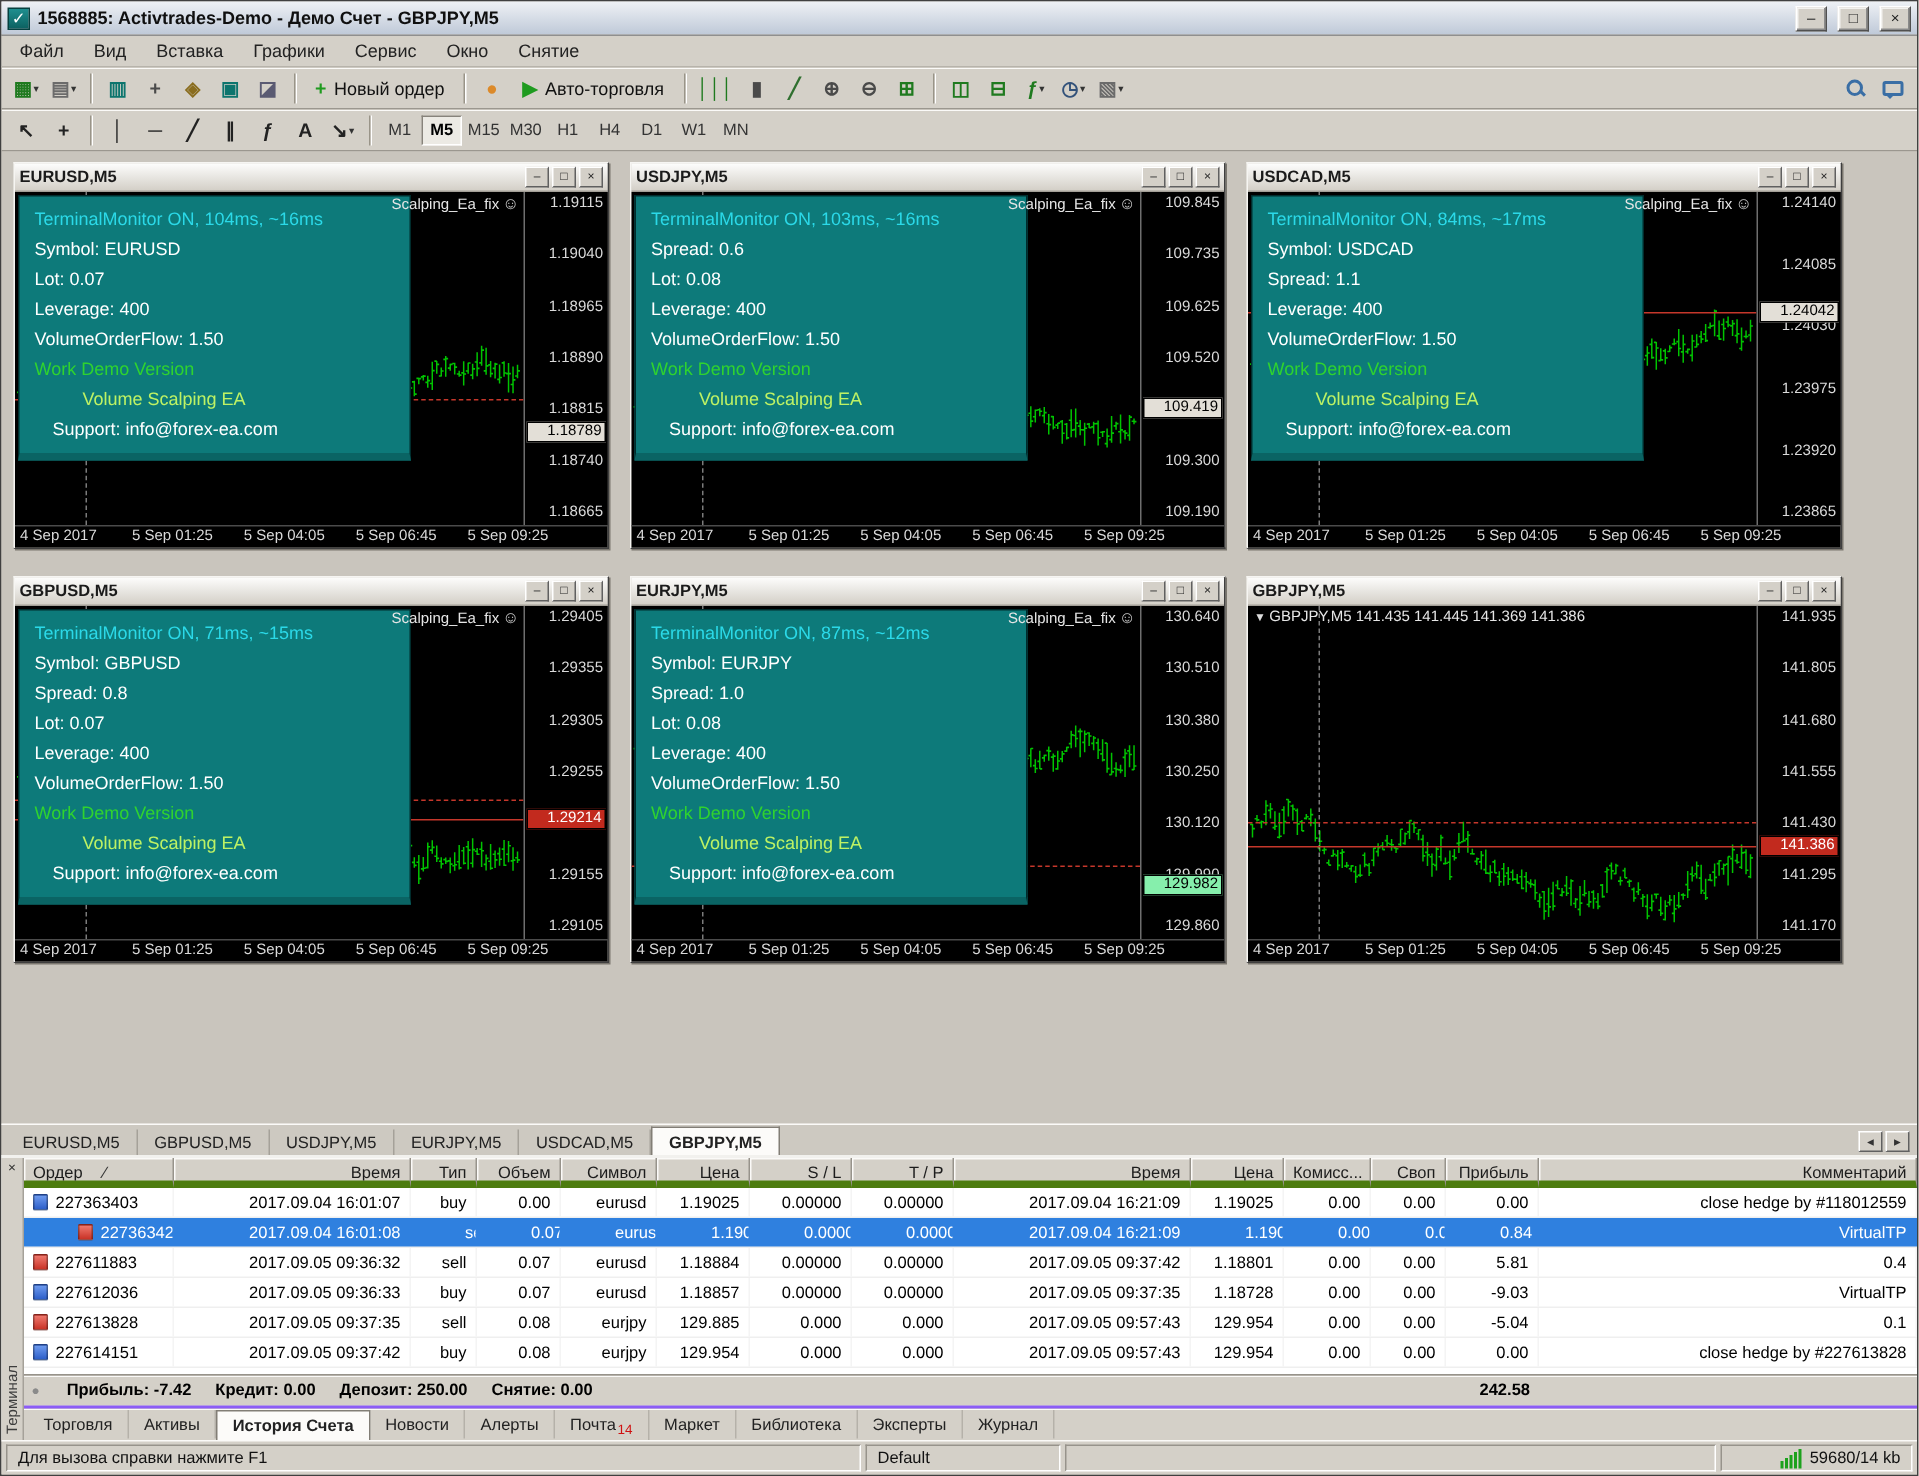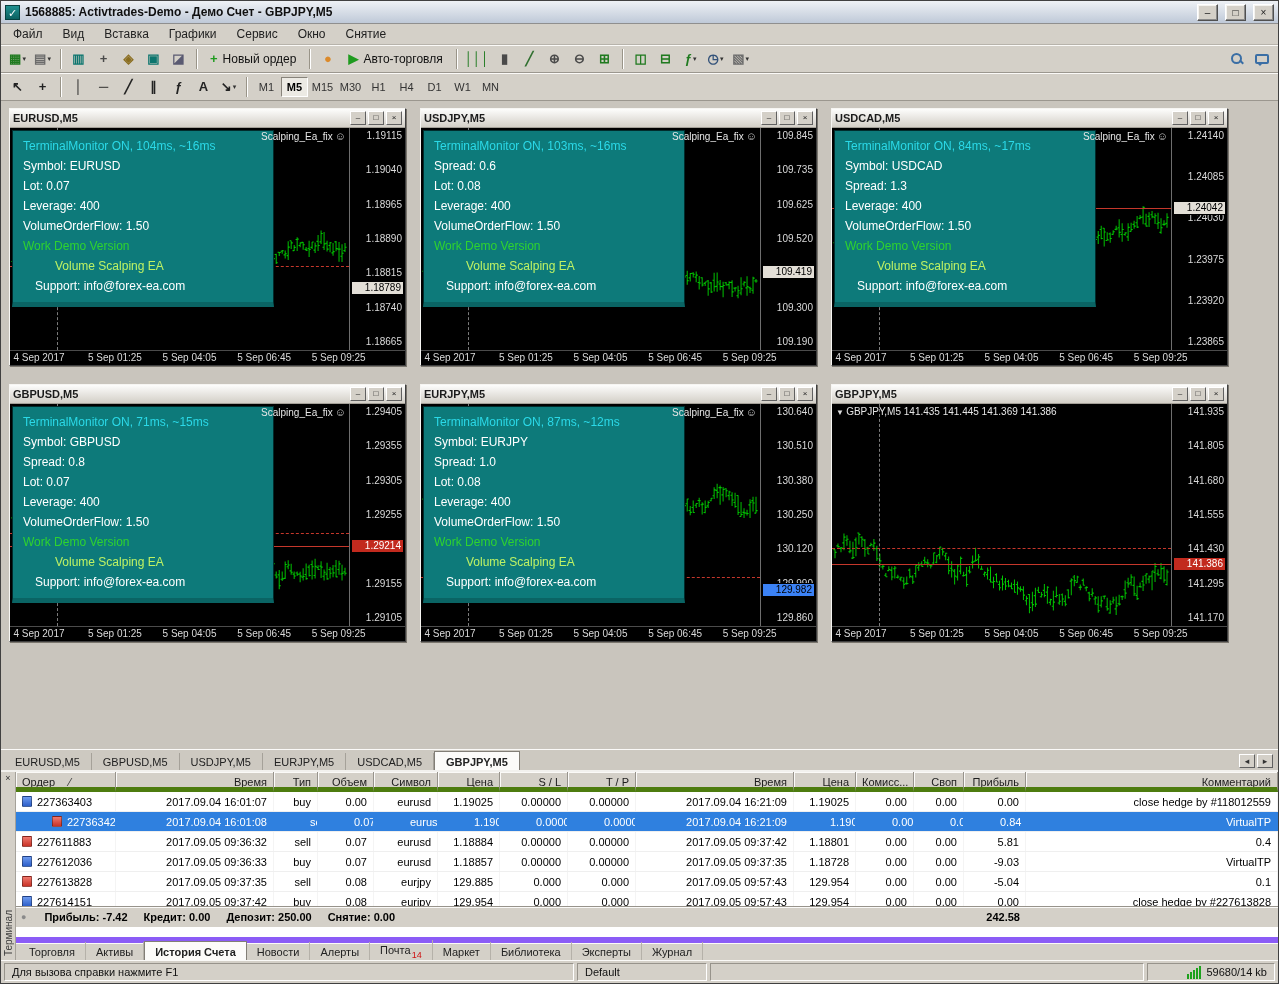--- a/index.html
+++ b/index.html
@@ -87,21 +87,21 @@
 .td.c0{text-align:left;display:flex;align-items:center;gap:5px;padding-top:0;}
 .tr.selected{background:#2f80df;}
 .tr.selected .td{color:#fff;border-right-color:transparent;padding-left:36px;}
 .ordicon{width:10px;height:11px;border-radius:1px;flex:0 0 auto;border:1px solid rgba(0,0,0,.35);}
 .ordicon.buy{background:linear-gradient(#6e9bef,#2d5fc9);}
 .ordicon.sell{background:linear-gradient(#f0796e,#c93327);}
 .t-summary{height:21px;background:#d4d0c8;border-top:1px solid #97938b;box-shadow:inset 0 1px 0 #fbfaf8;font-weight:bold;}
 .ts-left{grid-column:1/10;display:flex;align-items:center;gap:16px;padding-left:5px;font-size:11px;color:#000;white-space:nowrap;}
 .ball{font-size:9px;color:#8a8a8a;margin-right:2px;}
 .ts-balance{grid-column:13;font-size:11px;text-align:right;padding:4px 6px 0;color:#000;}
-.t-tabs{height:23px;background:#d4d0c8;display:flex;align-items:center;padding:1px 3px;border-top:6px solid #8b5cf6;box-shadow:inset 0 1px 0 #fbfaf8;margin-top:10px;}
+.t-tabs{height:23px;background:#d4d0c8;display:flex;align-items:flex-start;padding:1px 3px;border-top:2px solid #8b5cf6;box-shadow:inset 0 1px 0 #fbfaf8;}
 .ttab{font-size:11px;padding:4px 10px 3px;color:#222;border-right:1px solid #b5b1a9;white-space:nowrap;}
 .ttab.active{background:#fcfbf9;font-weight:bold;border:1px solid #827e76;}
 .badge{color:#cf1010;font-size:9px;vertical-align:sub;margin-left:1px;}
 
 
 .statusbar{height:23px;background:#d4d0c8;display:flex;align-items:center;gap:3px;padding:2px 3px;border-top:1px solid #fbfaf8;}
 .sb-cell{height:18px;border:1px solid;border-color:#97938b #fff #fff #97938b;padding:2px 7px;display:flex;align-items:center;gap:5px;font-size:11px;color:#111;white-space:nowrap;overflow:hidden;}
 .sb-help{flex:0 0 570px;text-align:center;}
 .sb-profile{flex:0 0 130px;}
 .sb-fill{flex:1;}
@@ -367,21 +367,21 @@
         <div class="cw-body">
           <div class="cw-plot">
             <svg viewBox="0 0 340 200" preserveAspectRatio="none" class="candles">
               <path d="M3 101.9L3 108.3M1.4 103.4l1.6 0M3 102.6l1.6 0M6 97.3L6 110.5M4.4 108.4l1.6 0M6 110.4l1.6 0M9 98.1L9 113.4M7.4 103.4l1.6 0M9 98.4l1.6 0M12 104.2L12 116.3M10.4 106.5l1.6 0M12 114.9l1.6 0M15 101.7L15 109.8M13.4 103.6l1.6 0M15 105.5l1.6 0M18 100.6L18 117.1M16.4 115.9l1.6 0M18 113.6l1.6 0M21 98.3L21 110.3M19.4 100.4l1.6 0M21 109.2l1.6 0M24 103.6L24 113.4M22.4 108.6l1.6 0M24 111.3l1.6 0M27 108.5L27 113.1M25.4 109.6l1.6 0M27 112.7l1.6 0M30 106.6L30 123.4M28.4 117.9l1.6 0M30 111.6l1.6 0M33 104.7L33 117.1M31.4 108.6l1.6 0M33 116.0l1.6 0M36 98.2L36 114.4M34.4 100.3l1.6 0M36 99.0l1.6 0M39 100.8L39 110.3M37.4 109.1l1.6 0M39 109.5l1.6 0M42 97.5L42 111.0M40.4 99.6l1.6 0M42 102.0l1.6 0M45 97.0L45 103.6M43.4 102.9l1.6 0M45 101.6l1.6 0M48 99.7L48 103.4M46.4 100.3l1.6 0M48 101.1l1.6 0M51 96.3L51 112.4M49.4 106.1l1.6 0M51 96.7l1.6 0M54 100.6L54 105.1M52.4 101.1l1.6 0M54 104.7l1.6 0M57 92.8L57 103.9M55.4 94.5l1.6 0M57 103.8l1.6 0M60 93.1L60 103.8M58.4 93.5l1.6 0M60 93.4l1.6 0M63 90.9L63 107.1M61.4 95.3l1.6 0M63 102.4l1.6 0M66 90.8L66 108.4M64.4 96.7l1.6 0M66 108.3l1.6 0M69 93.4L69 105.5M67.4 104.0l1.6 0M69 95.1l1.6 0M72 98.8L72 109.4M70.4 99.4l1.6 0M72 104.6l1.6 0M75 96.3L75 113.6M73.4 105.0l1.6 0M75 113.5l1.6 0M78 96.4L78 106.0M76.4 97.8l1.6 0M78 97.4l1.6 0M81 94.8L81 107.8M79.4 105.9l1.6 0M81 107.4l1.6 0M84 101.4L84 105.3M82.4 104.0l1.6 0M84 102.9l1.6 0M87 97.8L87 113.2M85.4 99.6l1.6 0M87 99.5l1.6 0M90 104.1L90 107.3M88.4 106.7l1.6 0M90 104.3l1.6 0M93 104.1L93 111.1M91.4 106.4l1.6 0M93 106.5l1.6 0M96 106.6L96 113.3M94.4 107.0l1.6 0M96 110.9l1.6 0M99 105.5L99 118.8M97.4 113.6l1.6 0M99 108.6l1.6 0M102 105.1L102 120.5M100.4 105.1l1.6 0M102 114.8l1.6 0M105 102.6L105 113.1M103.4 106.8l1.6 0M105 112.0l1.6 0M108 102.8L108 110.2M106.4 106.2l1.6 0M108 108.2l1.6 0M111 100.3L111 108.3M109.4 104.8l1.6 0M111 101.4l1.6 0M114 94.5L114 109.4M112.4 97.3l1.6 0M114 98.9l1.6 0M117 102.1L117 107.9M115.4 104.9l1.6 0M117 106.3l1.6 0M120 93.1L120 108.7M118.4 104.4l1.6 0M120 93.8l1.6 0M123 100.4L123 108.8M121.4 101.1l1.6 0M123 108.1l1.6 0M126 100.5L126 115.7M124.4 102.3l1.6 0M126 113.3l1.6 0M129 108.4L129 111.6M127.4 110.8l1.6 0M129 108.7l1.6 0M132 108.5L132 113.1M130.4 111.4l1.6 0M132 111.8l1.6 0M135 108.8L135 117.6M133.4 111.1l1.6 0M135 114.3l1.6 0M138 106.0L138 123.4M136.4 110.5l1.6 0M138 107.6l1.6 0M141 107.7L141 122.3M139.4 115.8l1.6 0M141 108.0l1.6 0M144 113.6L144 117.4M142.4 115.1l1.6 0M144 114.4l1.6 0M147 116.0L147 121.6M145.4 119.1l1.6 0M147 116.1l1.6 0M150 107.8L150 120.5M148.4 110.2l1.6 0M150 115.5l1.6 0M153 106.8L153 118.0M151.4 116.5l1.6 0M153 108.4l1.6 0M156 109.2L156 121.1M154.4 110.3l1.6 0M156 109.8l1.6 0M159 109.1L159 125.3M157.4 114.6l1.6 0M159 112.7l1.6 0M162 108.3L162 124.0M160.4 109.8l1.6 0M162 113.7l1.6 0M165 105.1L165 121.0M163.4 116.7l1.6 0M165 109.0l1.6 0M168 110.4L168 125.3M166.4 111.9l1.6 0M168 118.8l1.6 0M171 114.6L171 121.1M169.4 115.8l1.6 0M171 117.0l1.6 0M174 109.8L174 116.3M172.4 110.7l1.6 0M174 112.2l1.6 0M177 102.6L177 119.0M175.4 113.7l1.6 0M177 102.8l1.6 0M180 111.9L180 115.2M178.4 113.7l1.6 0M180 113.5l1.6 0M183 110.8L183 123.8M181.4 116.3l1.6 0M183 115.3l1.6 0M186 108.5L186 117.8M184.4 117.6l1.6 0M186 113.2l1.6 0M189 108.5L189 121.8M187.4 111.0l1.6 0M189 118.1l1.6 0M192 113.7L192 119.1M190.4 117.1l1.6 0M192 117.4l1.6 0M195 114.6L195 126.2M193.4 120.9l1.6 0M195 120.2l1.6 0M198 118.5L198 123.5M196.4 119.1l1.6 0M198 118.9l1.6 0M201 117.7L201 124.7M199.4 118.4l1.6 0M201 124.0l1.6 0M204 116.0L204 131.1M202.4 121.0l1.6 0M204 128.5l1.6 0M207 114.1L207 124.3M205.4 120.4l1.6 0M207 116.4l1.6 0M210 111.6L210 120.1M208.4 115.2l1.6 0M210 116.4l1.6 0M213 108.5L213 125.2M211.4 110.0l1.6 0M213 109.3l1.6 0M216 107.8L216 117.3M214.4 112.8l1.6 0M216 108.8l1.6 0M219 106.2L219 111.9M217.4 110.4l1.6 0M219 110.6l1.6 0M222 100.9L222 113.0M220.4 107.0l1.6 0M222 104.2l1.6 0M225 104.6L225 112.0M223.4 105.0l1.6 0M225 106.8l1.6 0M228 99.3L228 111.0M226.4 106.8l1.6 0M228 109.9l1.6 0M231 93.3L231 111.2M229.4 102.4l1.6 0M231 108.9l1.6 0M234 105.1L234 108.1M232.4 105.7l1.6 0M234 105.3l1.6 0M237 95.5L237 108.2M235.4 102.8l1.6 0M237 97.3l1.6 0M240 97.7L240 101.4M238.4 97.8l1.6 0M240 99.5l1.6 0M243 91.1L243 107.7M241.4 97.2l1.6 0M243 97.8l1.6 0M246 95.3L246 106.8M244.4 106.2l1.6 0M246 95.6l1.6 0M249 102.9L249 106.1M247.4 104.1l1.6 0M249 103.0l1.6 0M252 97.3L252 101.6M250.4 98.7l1.6 0M252 100.0l1.6 0M255 90.5L255 105.4M253.4 92.8l1.6 0M255 92.3l1.6 0M258 94.3L258 102.5M256.4 96.7l1.6 0M258 95.3l1.6 0M261 96.4L261 105.2M259.4 103.3l1.6 0M261 98.2l1.6 0M264 95.2L264 107.2M262.4 96.2l1.6 0M264 100.5l1.6 0M267 92.7L267 104.4M265.4 98.3l1.6 0M267 96.7l1.6 0M270 88.0L270 100.2M268.4 91.5l1.6 0M270 99.5l1.6 0M273 90.1L273 106.7M271.4 90.3l1.6 0M273 93.7l1.6 0M276 93.9L276 101.4M274.4 101.3l1.6 0M276 100.8l1.6 0M279 94.2L279 103.4M277.4 95.4l1.6 0M279 99.6l1.6 0M282 92.1L282 96.1M280.4 95.8l1.6 0M282 93.5l1.6 0M285 88.0L285 92.1M283.4 91.3l1.6 0M285 91.0l1.6 0M288 82.3L288 98.7M286.4 89.9l1.6 0M288 94.0l1.6 0M291 85.8L291 102.5M289.4 96.0l1.6 0M291 91.5l1.6 0M294 94.0L294 97.1M292.4 95.9l1.6 0M294 94.5l1.6 0M297 85.7L297 101.8M295.4 98.1l1.6 0M297 89.5l1.6 0M300 85.4L300 93.2M298.4 93.1l1.6 0M300 91.5l1.6 0M303 83.5L303 90.8M301.4 86.8l1.6 0M303 88.4l1.6 0M306 79.3L306 90.1M304.4 85.4l1.6 0M306 89.3l1.6 0M309 78.4L309 82.2M307.4 81.4l1.6 0M309 80.6l1.6 0M312 70.5L312 86.6M310.4 80.2l1.6 0M312 71.5l1.6 0M315 77.2L315 88.7M313.4 86.4l1.6 0M315 88.4l1.6 0M318 76.0L318 89.3M316.4 79.6l1.6 0M318 82.0l1.6 0M321 74.8L321 81.3M319.4 78.1l1.6 0M321 79.9l1.6 0M324 76.9L324 86.5M322.4 80.4l1.6 0M324 79.1l1.6 0M327 76.4L327 90.9M325.4 86.3l1.6 0M327 85.2l1.6 0M330 81.4L330 95.3M328.4 94.0l1.6 0M330 89.9l1.6 0M333 83.2L333 88.0M331.4 86.8l1.6 0M333 86.8l1.6 0M336 76.7L336 89.8M334.4 85.9l1.6 0M336 80.5l1.6 0" stroke="#00c400" stroke-width="1" fill="none"></path>
             </svg>
             <div class="vsep" style="left: 14%;"></div>
             <div class="redline" style="top: 36%;"></div>
             <div class="overlay">
               <div class="ov-line ov-monitor">TerminalMonitor ON, 84ms, ~17ms</div>
               <div class="ov-line ov-w">Symbol: USDCAD</div>
-              <div class="ov-line ov-w">Spread: 1.3</div>
+              <div class="ov-line ov-w">Spread: 1.1</div>
               <div class="ov-line ov-w">Leverage: 400</div>
               <div class="ov-line ov-w">VolumeOrderFlow: 1.50</div>
               <div class="ov-line ov-demo">Work Demo Version</div>
               <div class="ov-line ov-ea">Volume Scalping EA</div>
               <div class="ov-line ov-support">Support: info@forex-ea.com</div>
             </div>
             <div class="ea-label">
               <span>Scalping_Ea_fix</span>
               <span class="smiley">☺</span>
             </div>
@@ -491,21 +491,21 @@
             </div>
           </div>
           <div class="cw-axis">
             <div class="tick">130.640</div>
             <div class="tick">130.510</div>
             <div class="tick">130.380</div>
             <div class="tick">130.250</div>
             <div class="tick">130.120</div>
             <div class="tick">129.990</div>
             <div class="tick">129.860</div>
-            <div class="marker" style="top: 84%; background: #3b82f6; color: rgb(0, 0, 0);">129.982</div>
+            <div class="marker" style="top: 84%; background: #86efac; color: rgb(0, 0, 0);">129.982</div>
           </div>
         </div>
         <div class="cw-time">
           <div class="cw-time-inner">
             <span class="tlab" style="left: 1%;">4 Sep 2017</span>
             <span class="tlab" style="left: 23%;">5 Sep 01:25</span>
             <span class="tlab" style="left: 45%;">5 Sep 04:05</span>
             <span class="tlab" style="left: 67%;">5 Sep 06:45</span>
             <span class="tlab" style="left: 89%;">5 Sep 09:25</span>
           </div>

